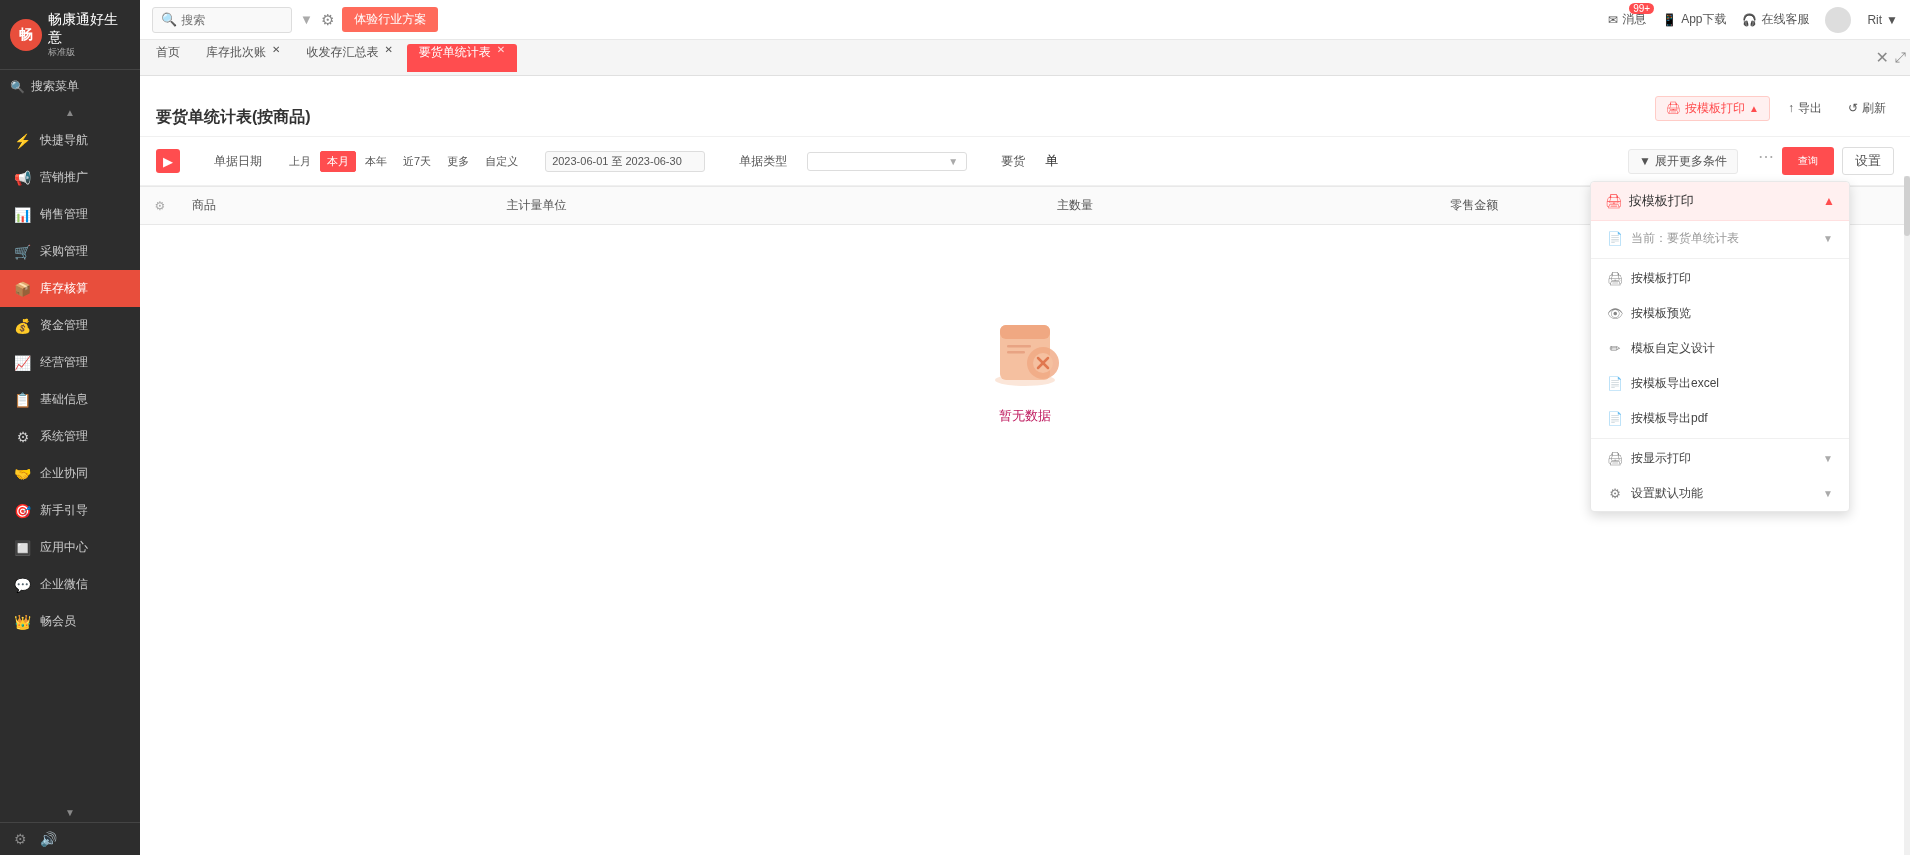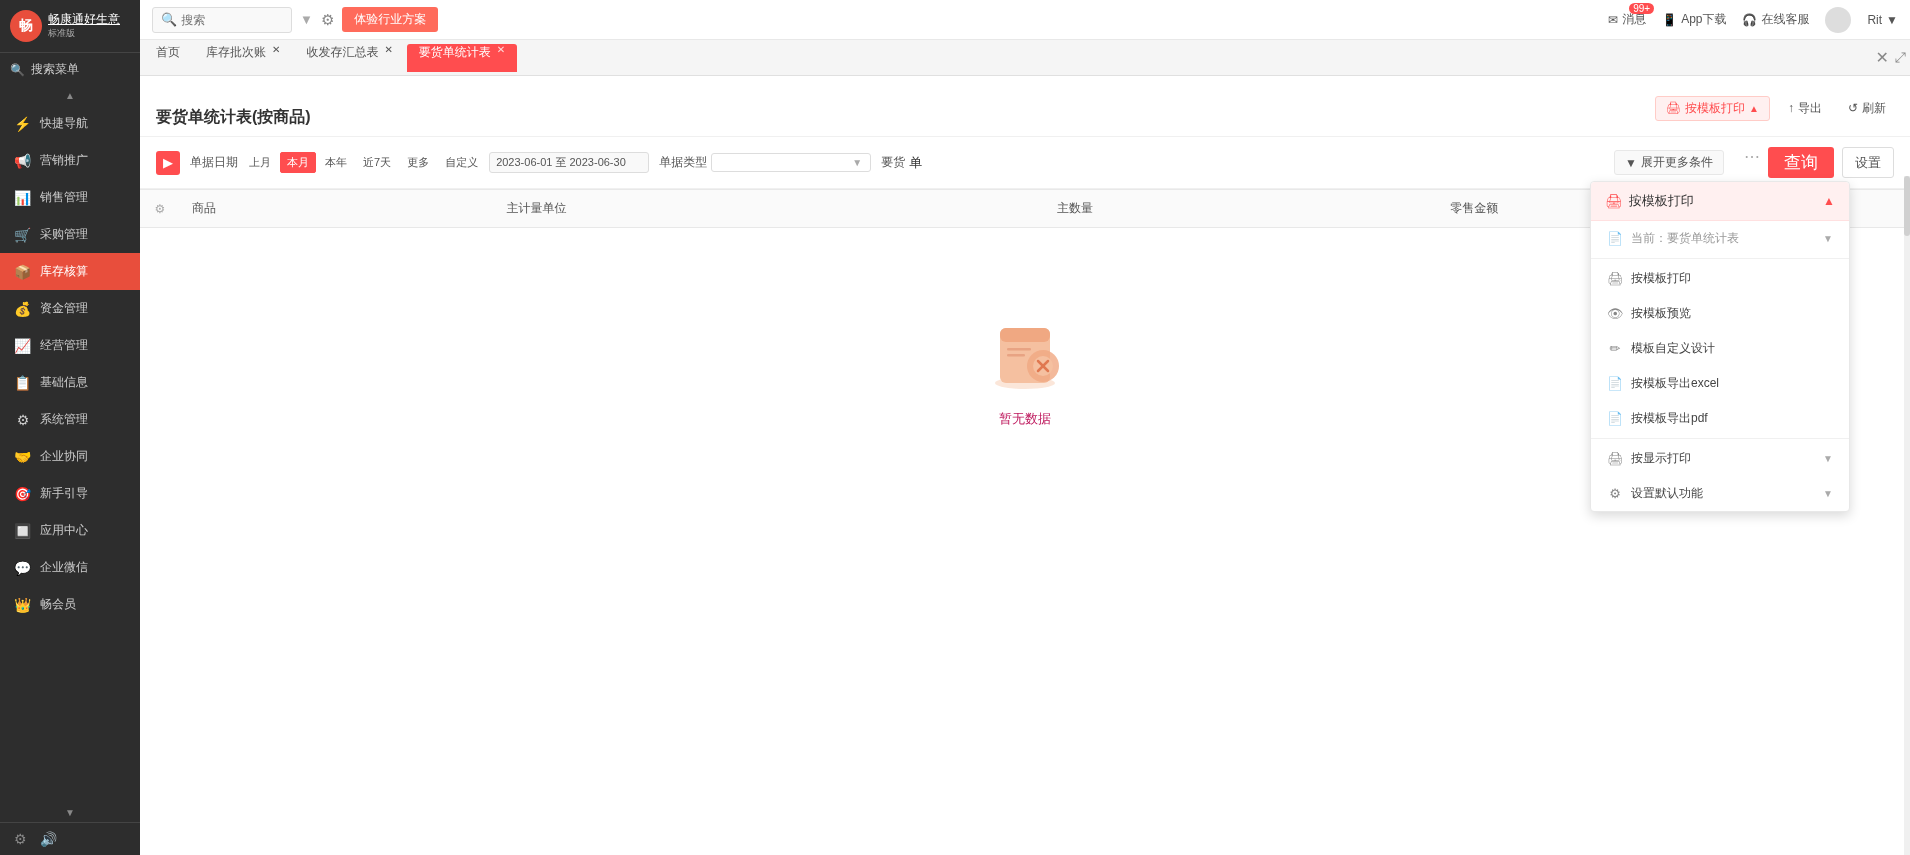--- a/index.html
+++ b/index.html
@@ -23,21 +23,21 @@
       gap: 6px;
     }
     .logo-icon {
       width: 32px; height: 32px;
       background: #e84e3c;
       border-radius: 50%;
       display: flex; align-items: center; justify-content: center;
       color: white; font-size: 14px; font-weight: bold;
       flex-shrink: 0;
     }
-    .logo-text { font-size: 12px; color: #fff; line-height: 1.3; text-decoration: underline; }
+    .logo-text { font-size: 14px; color: #fff; line-height: 1.3; }
     .logo-badge { font-size: 9px; color: #aaa; }
     .sidebar-search {
       display: flex; align-items: center; padding: 8px 10px; gap: 6px;
       cursor: pointer; color: #ccc; font-size: 12px;
     }
     .sidebar-nav { flex: 1; overflow-y: auto; }
     .nav-item {
       display: flex; align-items: center; gap: 8px;
       padding: 10px 14px; color: #ccc; cursor: pointer; font-size: 12px;
     }
@@ -117,21 +117,21 @@
     
     .filter-bar {
       padding: 10px 16px; background: #fff; border-bottom: 1px solid #f0f0f0;
       display: flex; align-items: center; gap: 10px; flex-wrap: wrap;
     }
     .filter-expand-icon {
       width: 24px; height: 24px; background: #ff4d4f; border-radius: 3px;
       display: flex; align-items: center; justify-content: center; color: white;
       cursor: pointer; flex-shrink: 0;
     }
-    .filter-group { display: flex; align-items: center; gap: 4px; }
+    .filter-group { display: flex; align-items: center; gap: 20px; margin-left: 24px; }
     .filter-label { color: #555; font-size: 12px; white-space: nowrap; }
     .date-btns { display: flex; gap: 2px; align-items: center; }
     .date-btn {
       padding: 2px 6px; font-size: 11px; cursor: pointer;
       border: 1px solid transparent; border-radius: 2px; color: #555;
     }
     .date-btn.active { background: #ff4d4f; color: white; border-color: #ff4d4f; }
     .date-input {
       border: 1px solid #ddd; border-radius: 3px; padding: 2px 6px;
       font-size: 11px; color: #555; width: 160px; background: #f9f9f9;
@@ -390,21 +390,21 @@
       <div class="filter-group">
         <span class="filter-label">要货</span>
         <span style="color:#333;">单</span>
       </div>
       <div class="expand-more-btn">
         <span>▼</span>
         <span>展开更多条件</span>
       </div>
       <div style="margin-left: 10px; display:flex; gap:8px;">
         <span style="color:#aaa; cursor:pointer; font-size:16px;">⋯</span>
-        <button style="background:#ff4d4f; color:white; border:none; padding:4px 16px; border-radius:3px; cursor:pointer; font-size:17px;">查询</button>
+        <button style="background:#ff4d4f; color:white; border:none; padding:4px 16px; border-radius:3px; cursor:pointer; font-size:10px;">查询</button>
         <button style="background:white; color:#555; border:1px solid #ddd; padding:4px 12px; border-radius:3px; cursor:pointer; font-size:13px;">设置</button>
       </div>
     </div>
 
     <div class="table-area">
       <table class="data-table">
         <thead>
           <tr>
             <th>
               <span class="settings-icon">⚙</span>

